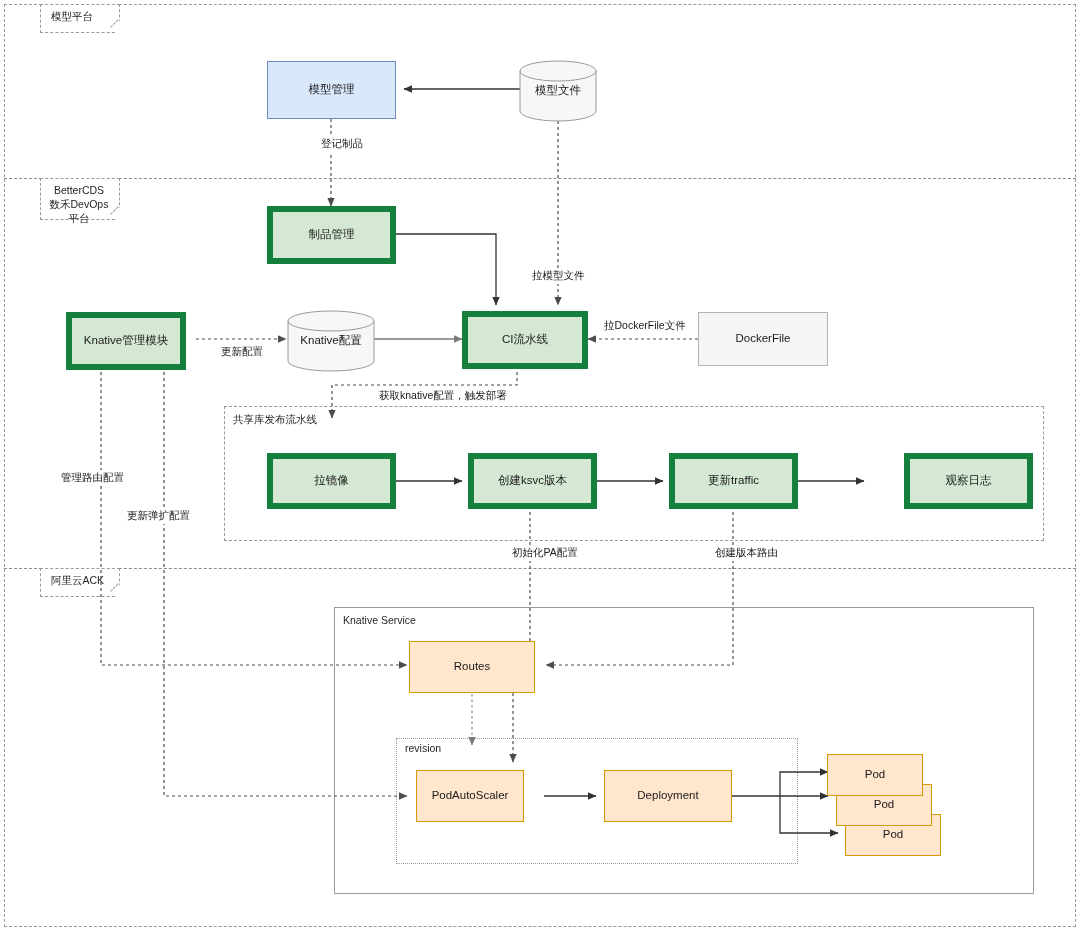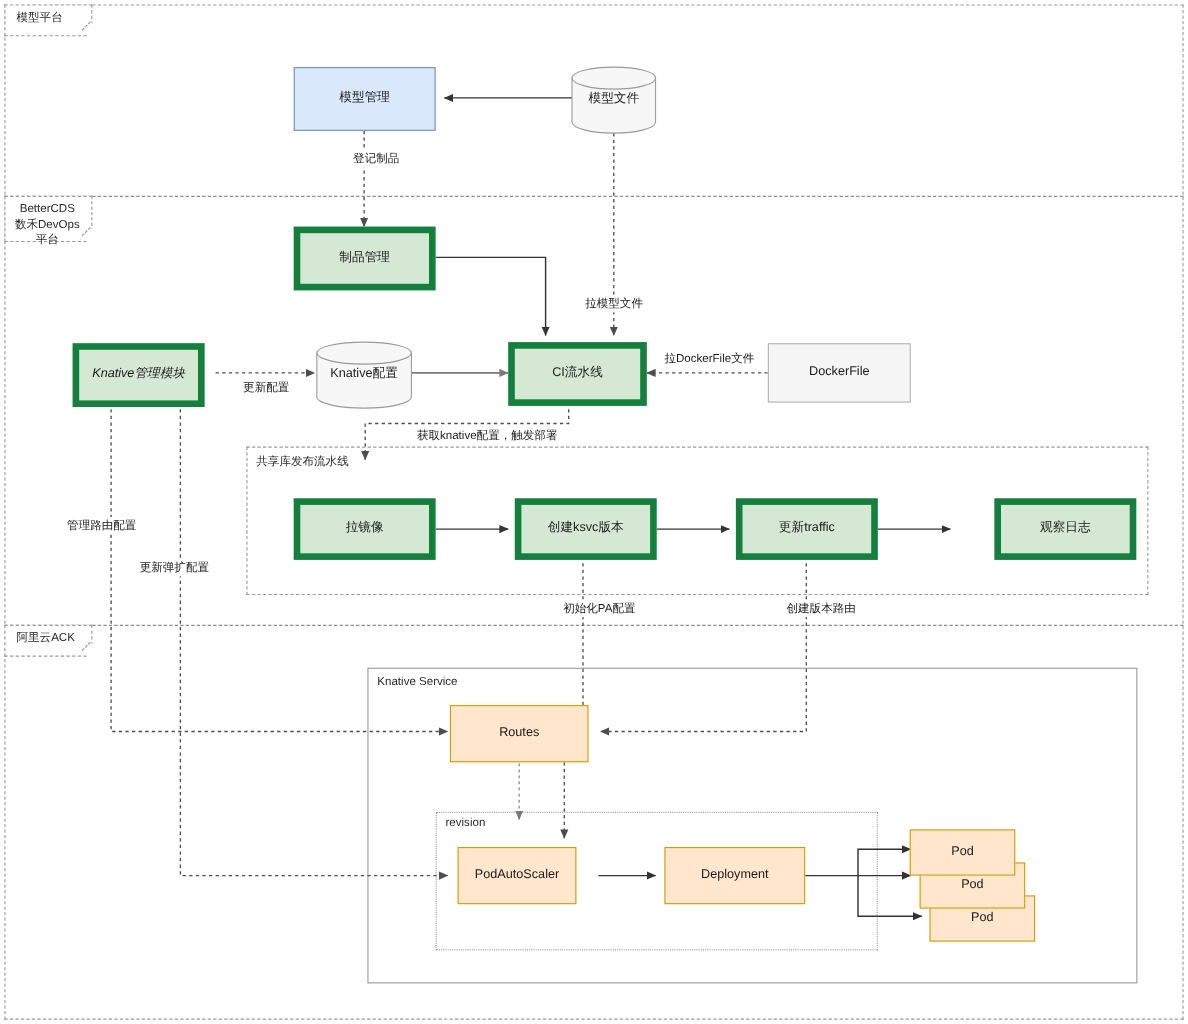--- a/index.html
+++ b/index.html
@@ -10,21 +10,21 @@
         justify-content:center;text-align:center;font-size:11.5px;color:#1a1a1a;
         line-height:1.35;}
   .green{background:#d5e8d4;border:6px solid #15803d;}
   .blue{background:#dae8fc;border:1px solid #6c8ebf;}
   .orange{background:#ffe6cc;border:1px solid #d79b00;}
   .grey{background:#f5f5f5;border:1px solid #b3b3b3;}
   .lane-border{position:absolute;box-sizing:border-box;border:1px dashed #999;}
   .lane-line{position:absolute;border-top:1px dashed #8c8c8c;height:0;}
   .lane-tag{position:absolute;box-sizing:border-box;background:#fff;
             border:1px dashed #999;font-size:10.5px;color:#262626;
-            padding:4px 8px 4px 10px;line-height:1.35;white-space:pre-line;}
+            padding:4px 8px 4px 10px;line-height:1.35;white-space:pre-line;margin-left:36px;}
   .lane-tag::after{content:"";position:absolute;right:-1px;bottom:-1px;
             width:11px;height:11px;background:#fff;border-left:1px dashed #999;
             transform:rotate(45deg) translate(3px,-3px);}
   .group{position:absolute;box-sizing:border-box;background:transparent;}
   .group-dashed{border:1px dashed #999;}
   .group-dotted{border:1px dotted #999;}
   .group-solid{border:1px solid #999;}
   .group-label{position:absolute;font-size:10.5px;color:#262626;background:#fff;
                padding:0 3px;white-space:nowrap;}
   .edge-label{position:absolute;font-size:10.5px;color:#1a1a1a;background:#fff;
@@ -131,21 +131,21 @@
       <path d="M1,11 a43,10 0 0 1 86,0 L87,51 a43,10 0 0 1 -86,0 Z" fill="#f7f7f7" stroke="#9a9a9a" stroke-width="1"></path>
       <path d="M1,11 a43,10 0 0 0 86,0" fill="none" stroke="#9a9a9a" stroke-width="1"></path>
     </svg>
   </div>
   <div class="node" style="left:287px;top:328px;width:88px;height:26px;">Knative配置</div>
 
   <div class="node blue" style="left:267px;top:61px;width:129px;height:58px;">模型管理</div>
 
   <div class="node green" style="left:267px;top:206px;width:129px;height:58px;">制品管理</div>
 
-  <div class="node green" style="left:66px;top:312px;width:120px;height:58px;font-style:italic;">Knative管理模块</div>
+  <div class="node green" style="left:66px;top:312px;width:120px;height:58px;">Knative管理模块</div>
 
   <div class="node green" style="left:462px;top:311px;width:126px;height:58px;">CI流水线</div>
 
   <div class="node green" style="left:267px;top:453px;width:129px;height:56px;">拉镜像</div>
 
   <div class="node grey" style="left:698px;top:312px;width:130px;height:54px;">DockerFile</div>
 
   <div class="node green" style="left:468px;top:453px;width:129px;height:56px;">创建ksvc版本</div>
 
   <div class="node green" style="left:669px;top:453px;width:129px;height:56px;">更新traffic</div>

